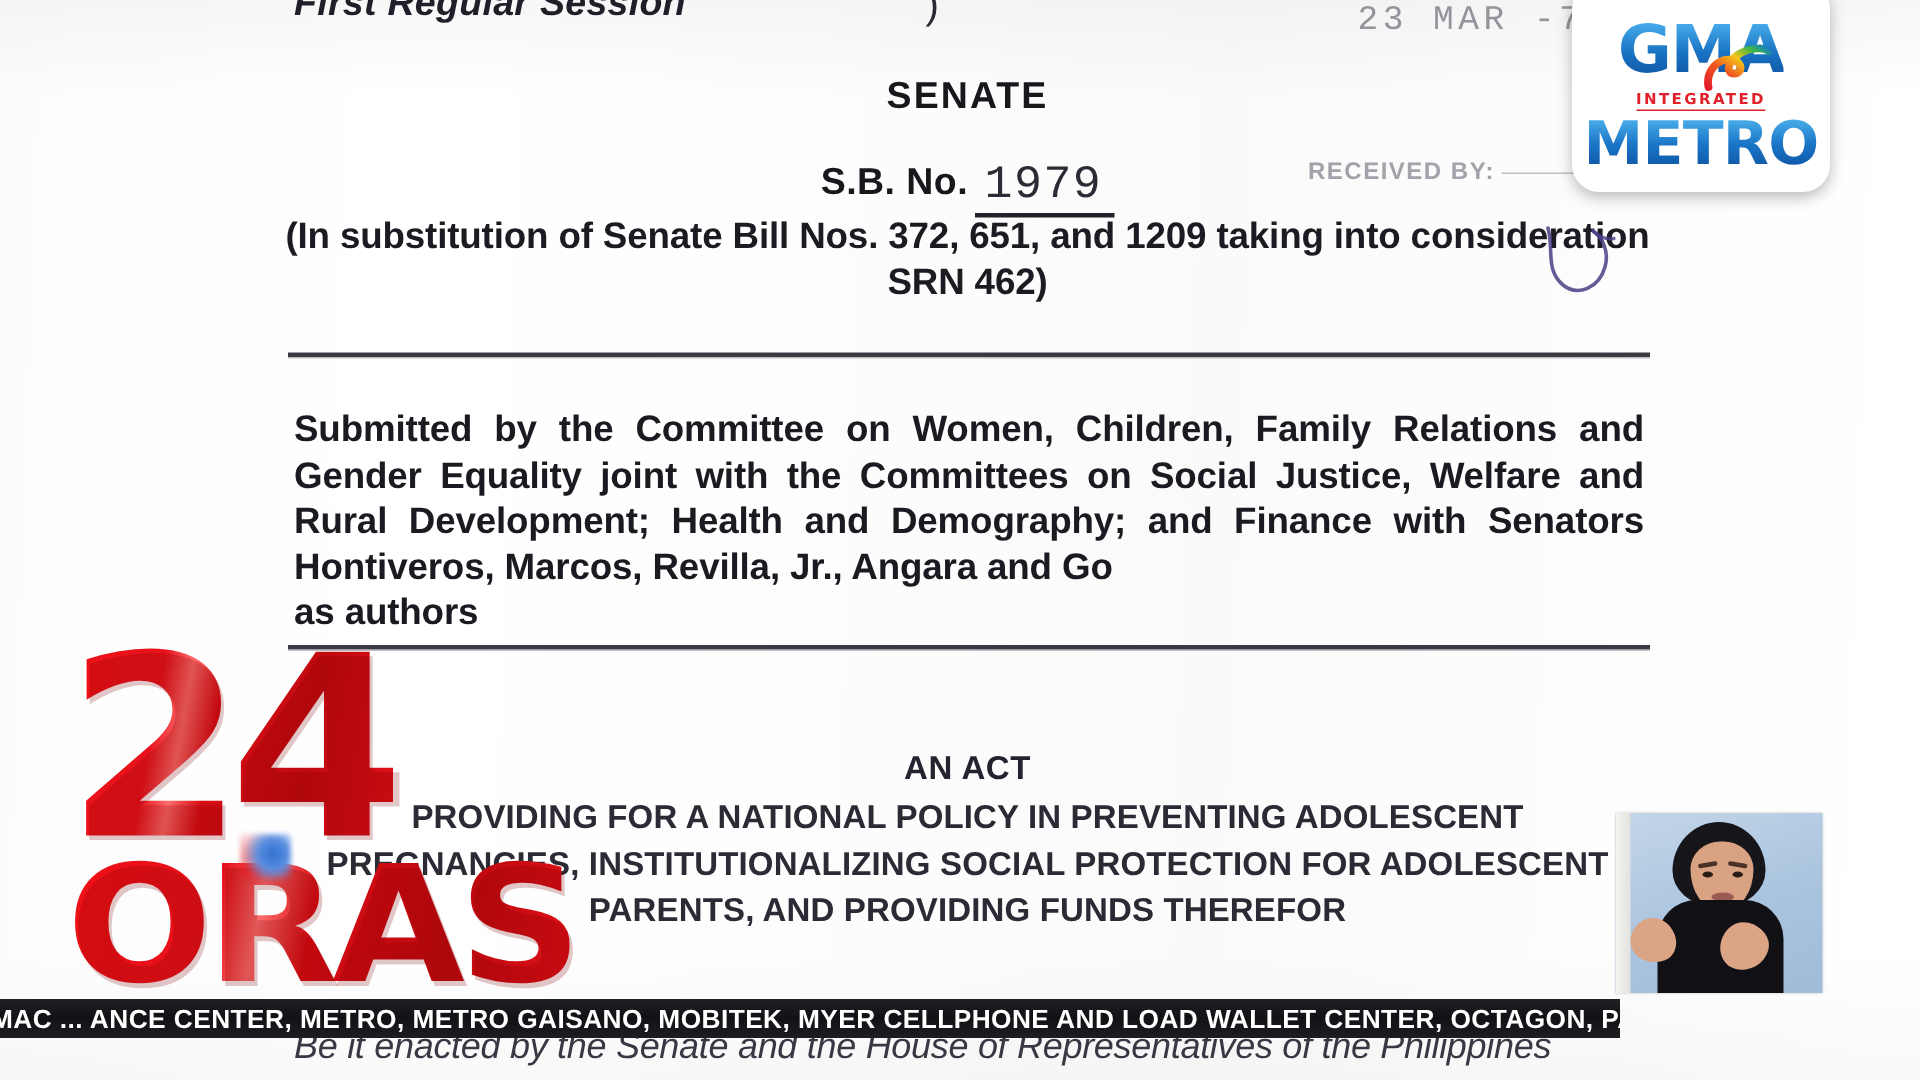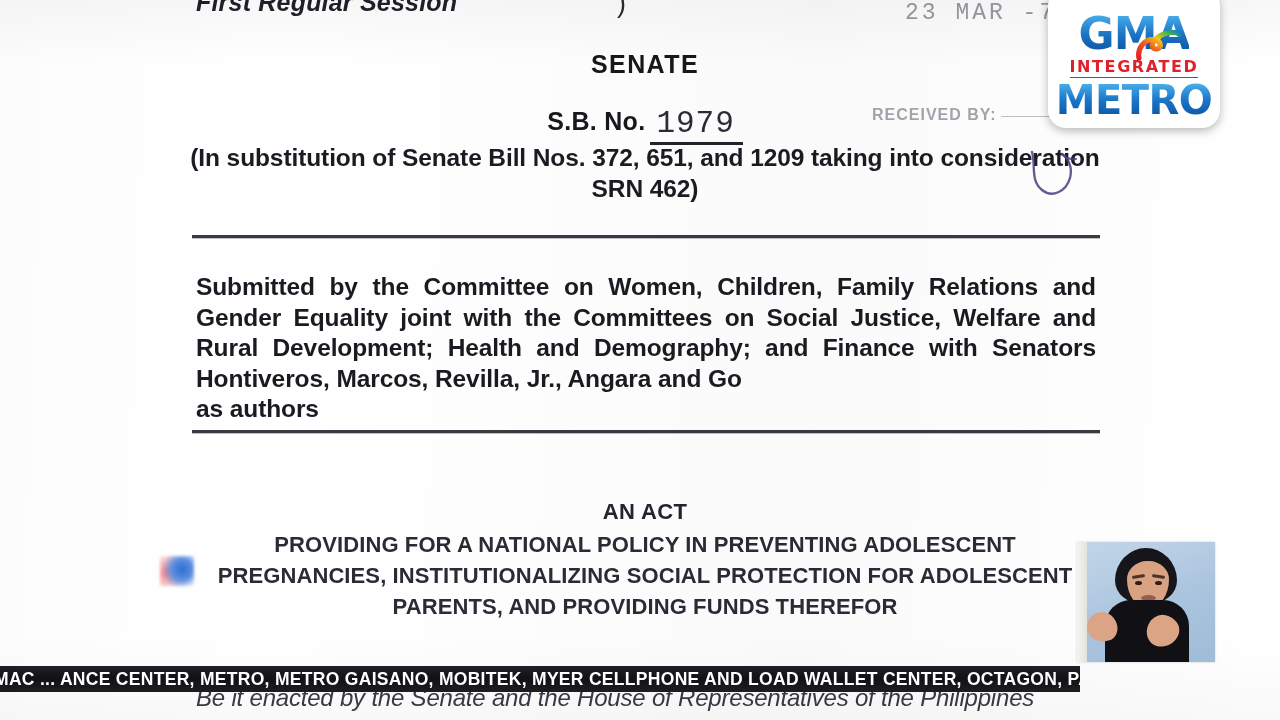--- a/index.html
+++ b/index.html
@@ -234,21 +234,21 @@
     font-family: "DejaVu Sans", sans-serif;
   }
   .gma-swoosh {
     position: absolute;
     right: 8px;
     top: 16px;
     width: 46px;
     height: 34px;
   }
   .gma-integrated {
-    font-size: 16px;
+    font-size: 10px;
     font-weight: bold;
     letter-spacing: 1.6px;
     color: #e0202a;
     margin-top: 1px;
     border-bottom: 1.6px solid #e0202a;
     display: inline-block;
     padding-bottom: 1px;
     font-family: "DejaVu Sans", sans-serif;
   }
   .gma-news {
@@ -497,20 +497,24 @@
           <path d="M4 30 C2 20, 10 10, 20 12 C27 13.5, 27 21, 21 21 C16 21, 16 14, 23 9 C30 4, 40 3, 44 6" fill="none" stroke="url(#swooshGrad)" stroke-width="5.2" stroke-linecap="round"></path>
         </svg>
       </div>
       <div>
         <span class="gma-integrated">INTEGRATED</span>
       </div>
       <div class="gma-news">METRO</div>
     </div>
   </div>
 
+  <div class="oras-logo">
+    <div class="oras-24">24</div>
+    <div class="oras-word">ORAS</div>
+  </div>
   <div class="oras-dot"></div>
 
   <div class="ticker">
     <div class="ticker-text">MAC ... ANCE CENTER, METRO, METRO GAISANO, MOBITEK, MYER CELLPHONE AND LOAD WALLET CENTER, OCTAGON, PA</div>
   </div>
 
   <div class="interpreter">
     <div class="int-bg"></div>
     <div class="int-paper-l"></div>
     <div class="int-hair"></div>

